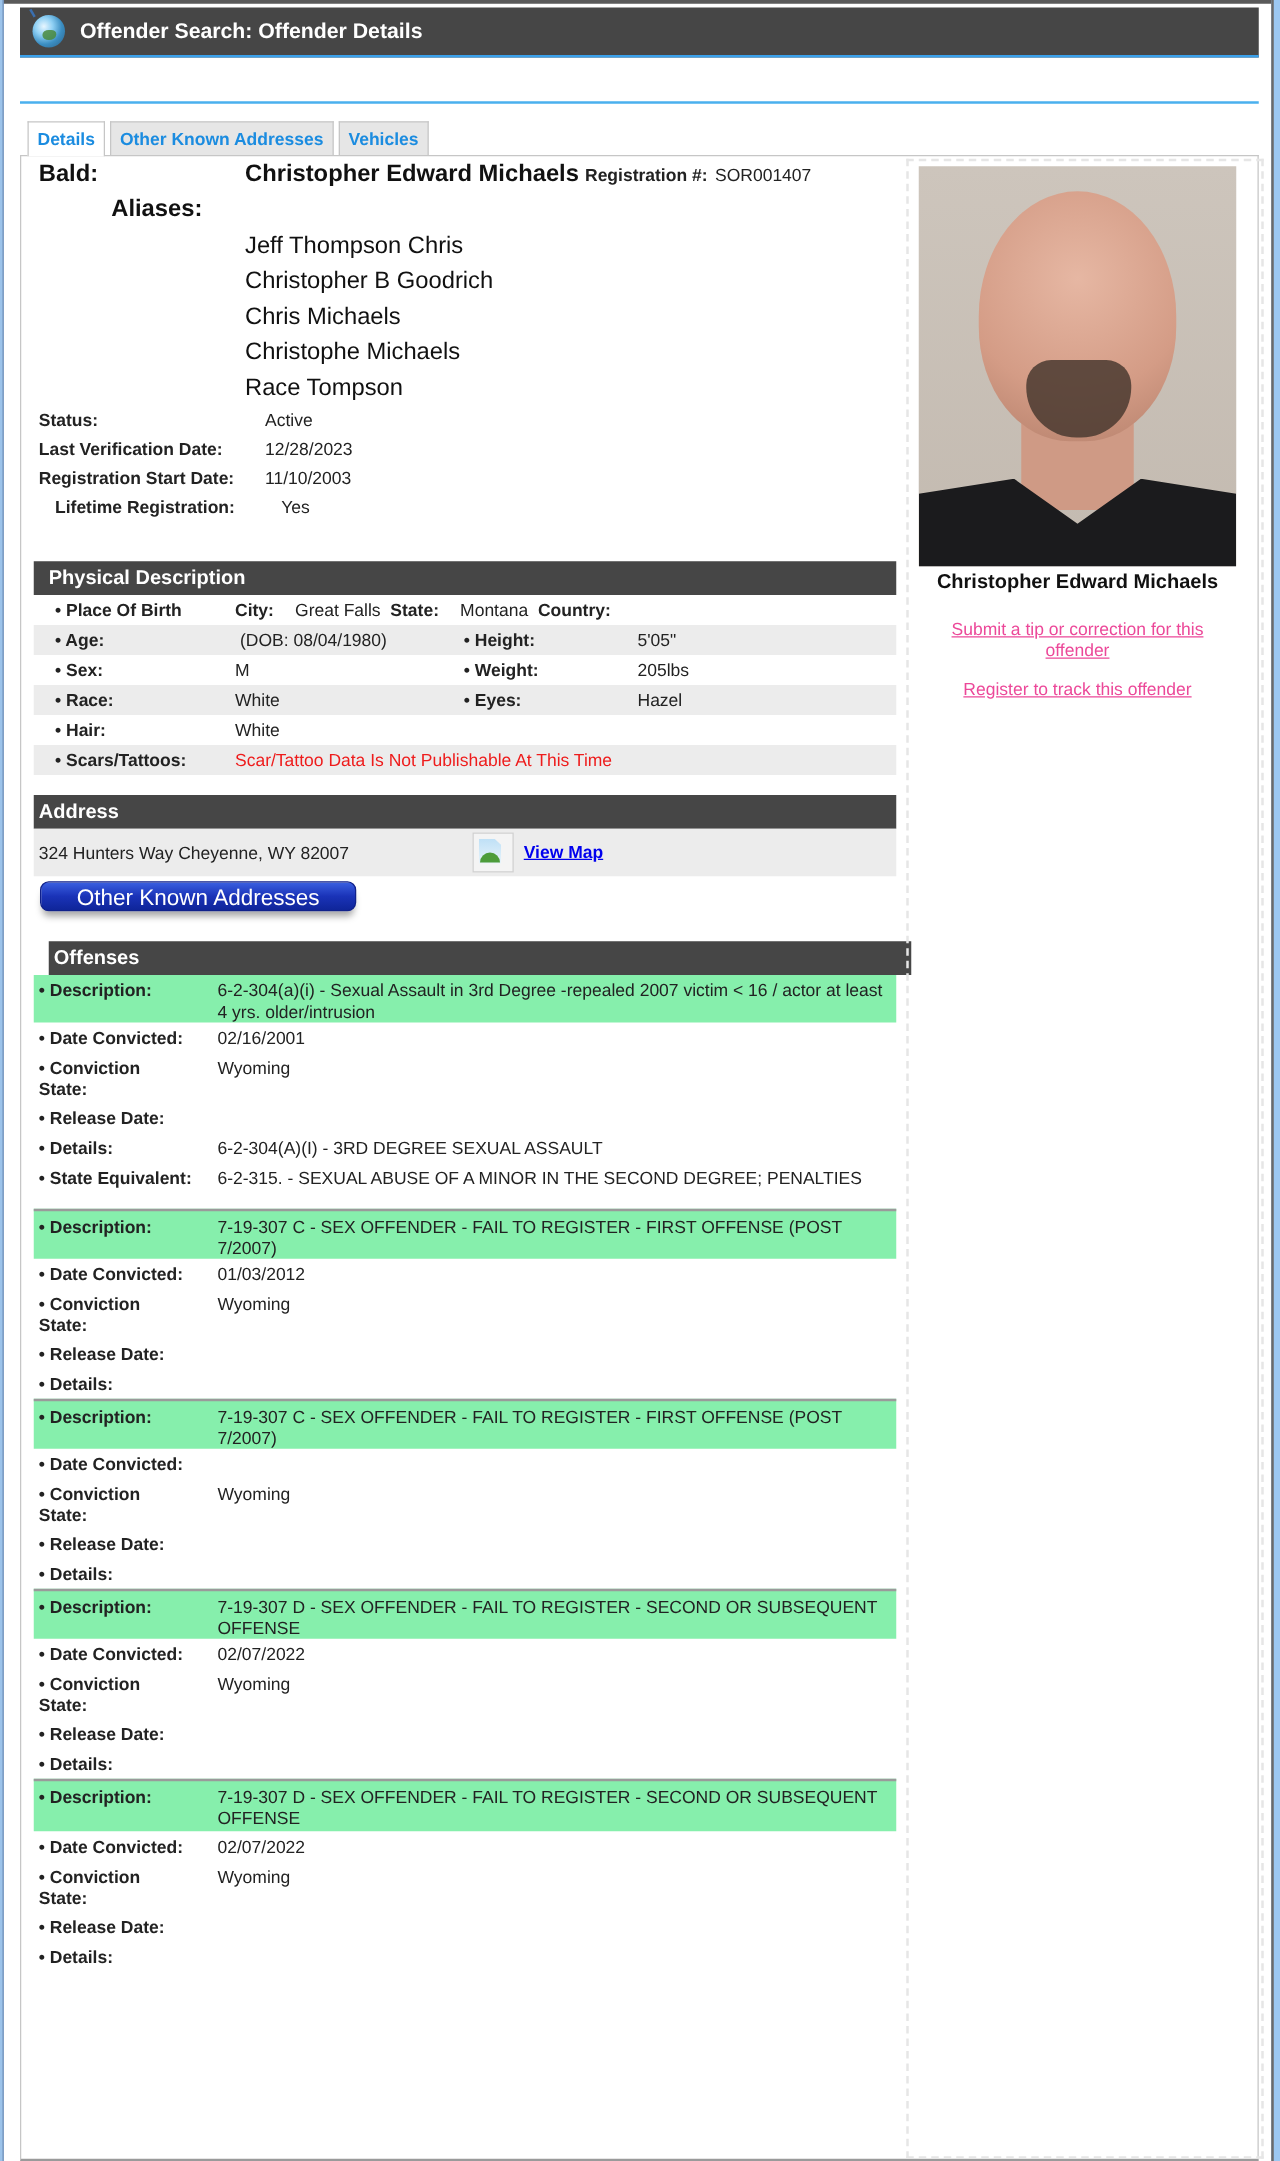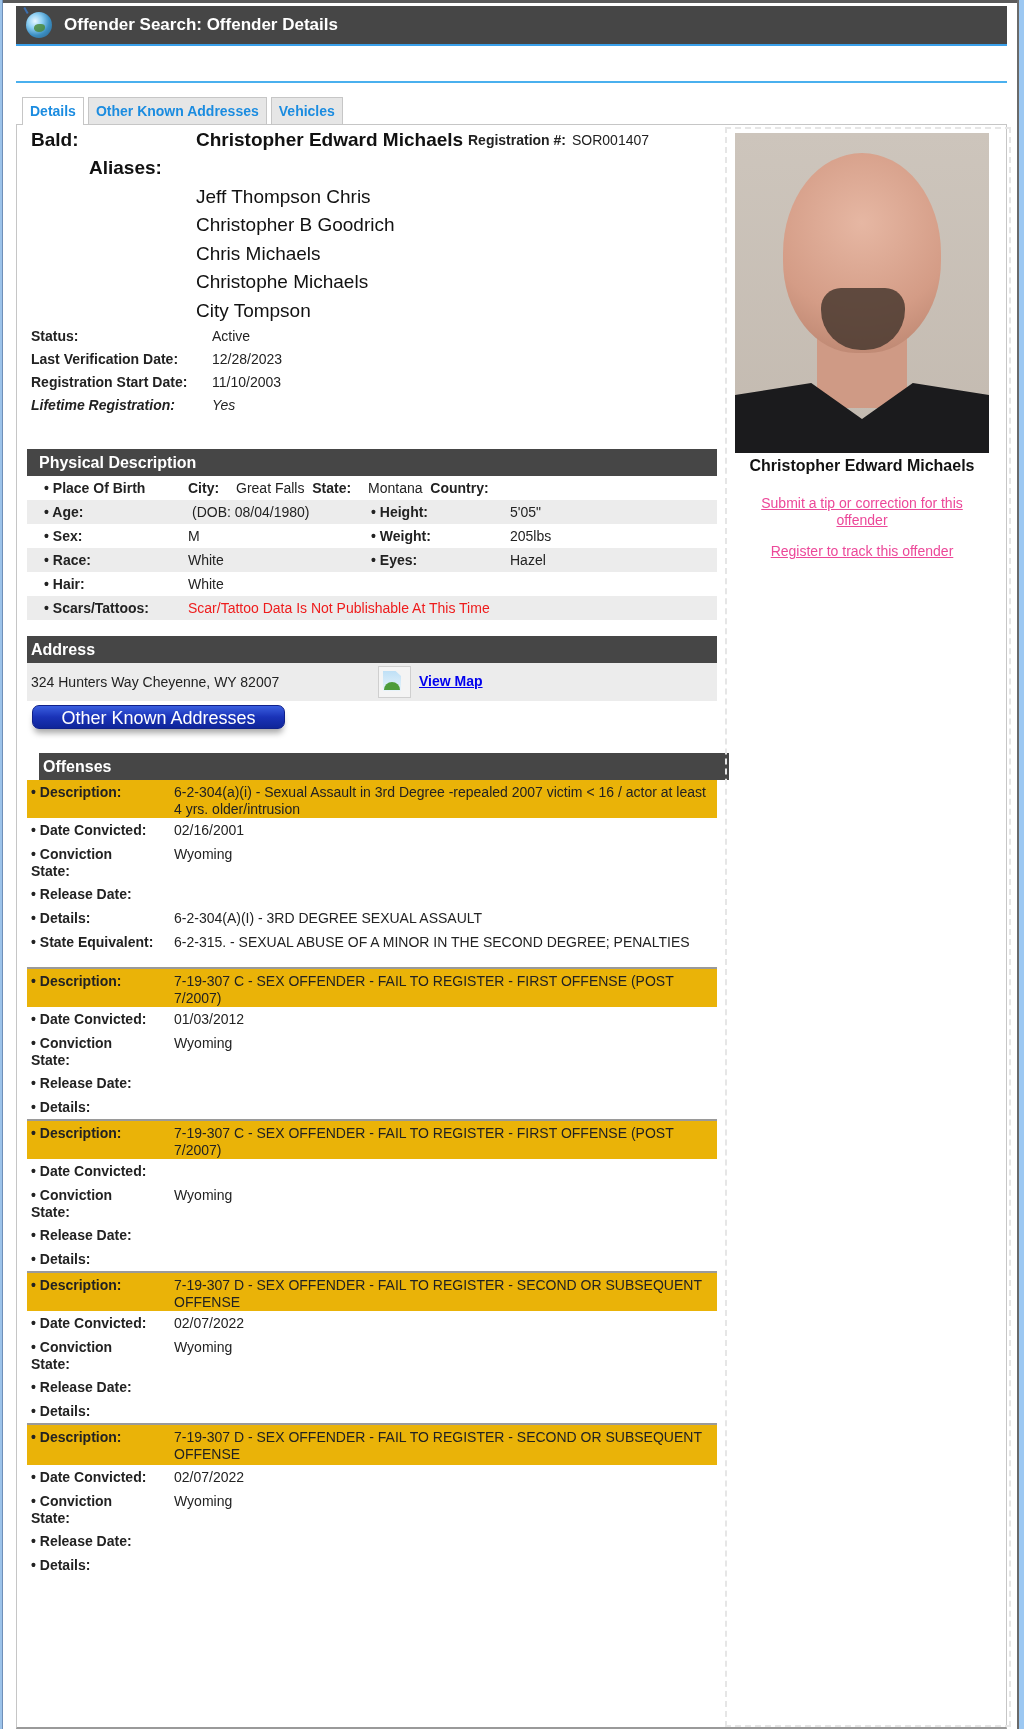--- a/index.html
+++ b/index.html
@@ -48,21 +48,21 @@
   .addr-row { position: absolute; left: 12px; width: 690px; height: 38px; background: #ececec; font-size: 14px; }
   .addr-text { position: absolute; left: 4px; top: 11px; white-space: nowrap; }
   .broken-img-icon { position: absolute; left: 367px; top: 3px; width: 33px; height: 32px; border: 1px solid #cfcfcf; background: #f4f4f4; }
   .broken-img-icon::before { content: ""; position: absolute; left: 4px; top: 4px; width: 18px; height: 20px; background: linear-gradient(#bfe0f6, #e8f4fb); clip-path: polygon(0 0, 70% 0, 100% 25%, 100% 100%, 0 100%); }
   .broken-img-icon::after { content: ""; position: absolute; left: 5px; top: 15px; width: 16px; height: 8px; background: #4d9c3a; border-radius: 10px 10px 0 0; }
   .view-map { position: absolute; left: 406px; top: 10px; color: #0000ee; font-weight: bold; text-decoration: underline; font-size: 14px; cursor: pointer; }
 
   .oka-button { position: absolute; left: 17px; width: 253px; height: 24px; border-radius: 7px; background: linear-gradient(#3a5fe0, #1a33b8 50%, #0f2599); color: #fff; font-size: 18px; text-align: center; line-height: 24px; box-shadow: 0 6px 6px -2px rgba(0,0,0,0.35); cursor: pointer; border: 1px solid #10218a; }
 
   .off-row { position: absolute; left: 12px; width: 690px; font-size: 14px; line-height: 17px; }
-  .off-row.shade { background: #eab308; }
+  .off-row.shade { background: #86efac; }
   .off-row.sep { border-top: 2px solid #9a9a9a; }
   .off-row .k { position: absolute; left: 4px; top: 4px; width: 130px; font-weight: bold; white-space: normal; }
   .off-row .v { position: absolute; left: 147px; top: 4px; width: 535px; }
 
   .photo { position: absolute; left: 8px; top: 4px; width: 254px; height: 320px; background: linear-gradient(#cdc5bc, #c3bab0); overflow: hidden; }
   .photo .head { position: absolute; left: 48px; top: 20px; width: 158px; height: 200px; border-radius: 50% 50% 46% 46%; background: radial-gradient(circle at 50% 35%, #e6b7a3 0%, #d49c86 60%, #b5806b 100%); }
   .photo .beard { position: absolute; left: 86px; top: 155px; width: 84px; height: 62px; border-radius: 20px 20px 40px 40px; background: #4a3a30; opacity: .85; }
   .photo .shirt { position: absolute; left: 0; top: 250px; width: 254px; height: 80px; background: #1b1b1d; clip-path: polygon(0 15%, 30% 0, 50% 45%, 70% 0, 100% 15%, 100% 100%, 0 100%); }
   .photo .neck { position: absolute; left: 82px; top: 205px; width: 90px; height: 70px; background: #cf9a85; }
   .photo-caption { position: absolute; left: 0; top: 328px; width: 270px; text-align: center; font-weight: bold; font-size: 16px; color: #111; }
@@ -95,32 +95,32 @@
     <span class="name-val" style="left:165px;">Christopher Edward Michaels</span>
     <span class="reg-lbl" style="left:437px;">Registration #:</span>
     <span class="reg-val" style="left:541px;">SOR001407</span>
   </div>
 
   <span class="lbl-big" style="left:28px; top:32px;margin-left:44px;">Aliases:</span>
   <span class="alias" style="left:179px; top:61px;">Jeff Thompson Chris</span>
   <span class="alias" style="left:179px; top:89px;">Christopher B Goodrich</span>
   <span class="alias" style="left:179px; top:118px;">Chris Michaels</span>
   <span class="alias" style="left:179px; top:146px;">Christophe Michaels</span>
-  <span class="alias" style="left:179px; top:175px;">City Tompson</span>
+  <span class="alias" style="left:179px; top:175px;">Race Tompson</span>
 
   <div class="kv" style="left:14px; top:203px;">
     <span class="k">Status:</span><span>Active</span>
   </div>
   <div class="kv" style="left:14px; top:226px;">
     <span class="k">Last Verification Date:</span><span>12/28/2023</span>
   </div>
   <div class="kv" style="left:14px; top:249px;">
     <span class="k">Registration Start Date:</span><span>11/10/2003</span>
   </div>
-  <div class="kv" style="left:14px; top:272px;font-style:italic;">
+  <div class="kv" style="left:27px; top:272px;">
     <span class="k">Lifetime Registration:</span><span>Yes</span>
   </div>
 
   <div class="section-head" style="left:10px; top:324px;padding-left:12px;">Physical Description</div>
 
   <div class="phys-row" style="left:10px; top:351px;">
     <span class="b" style="left:4px;">• Place Of Birth</span>
     <span style="left:148px;"><b>City:</b> <span style="position:static">Great Falls</span>&nbsp; <b>State:</b> <span style="position:static">Montana</span>&nbsp; <b>Country:</b> <span style="position:static"></span></span>
   </div>
   <div class="phys-row shade" style="left:10px; top:375px;">

